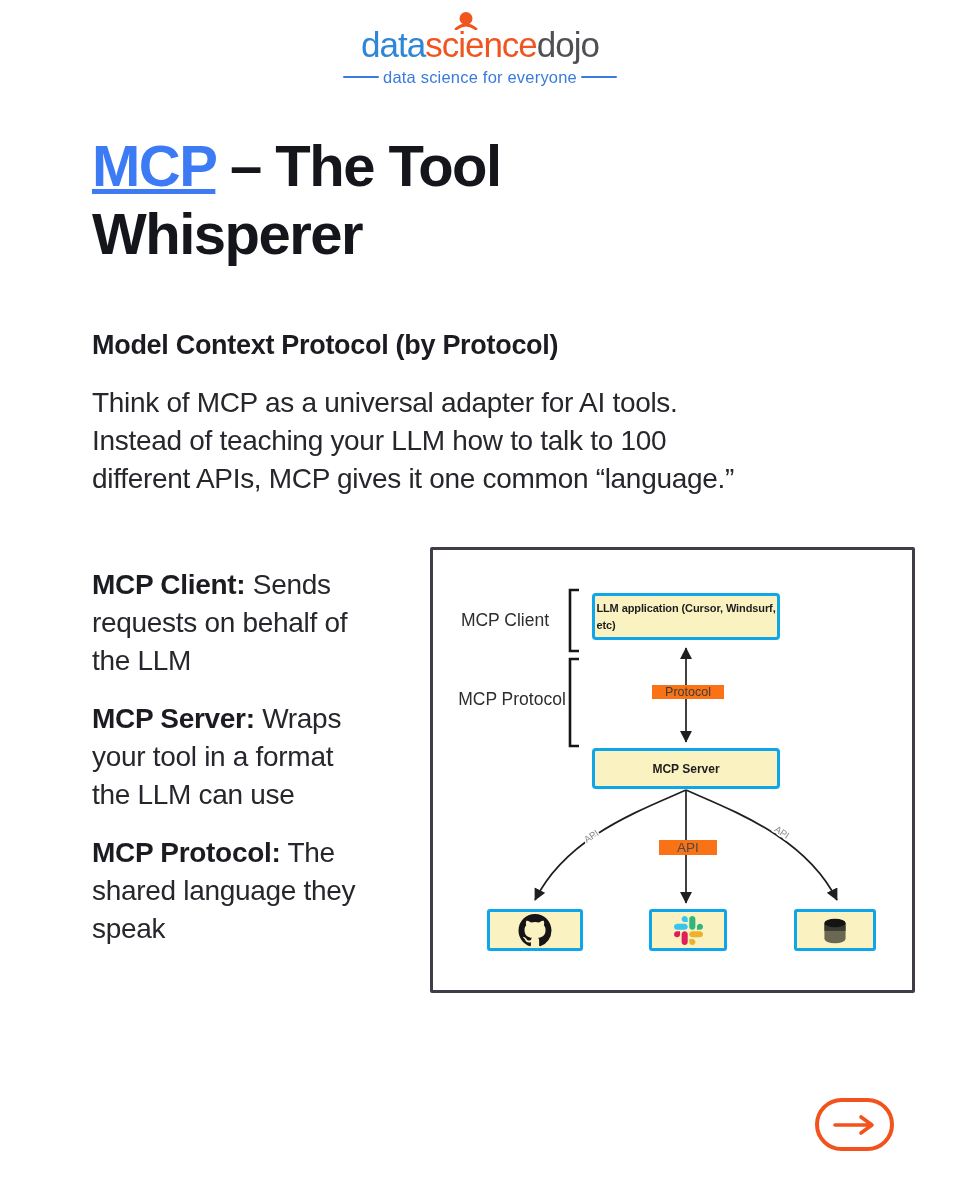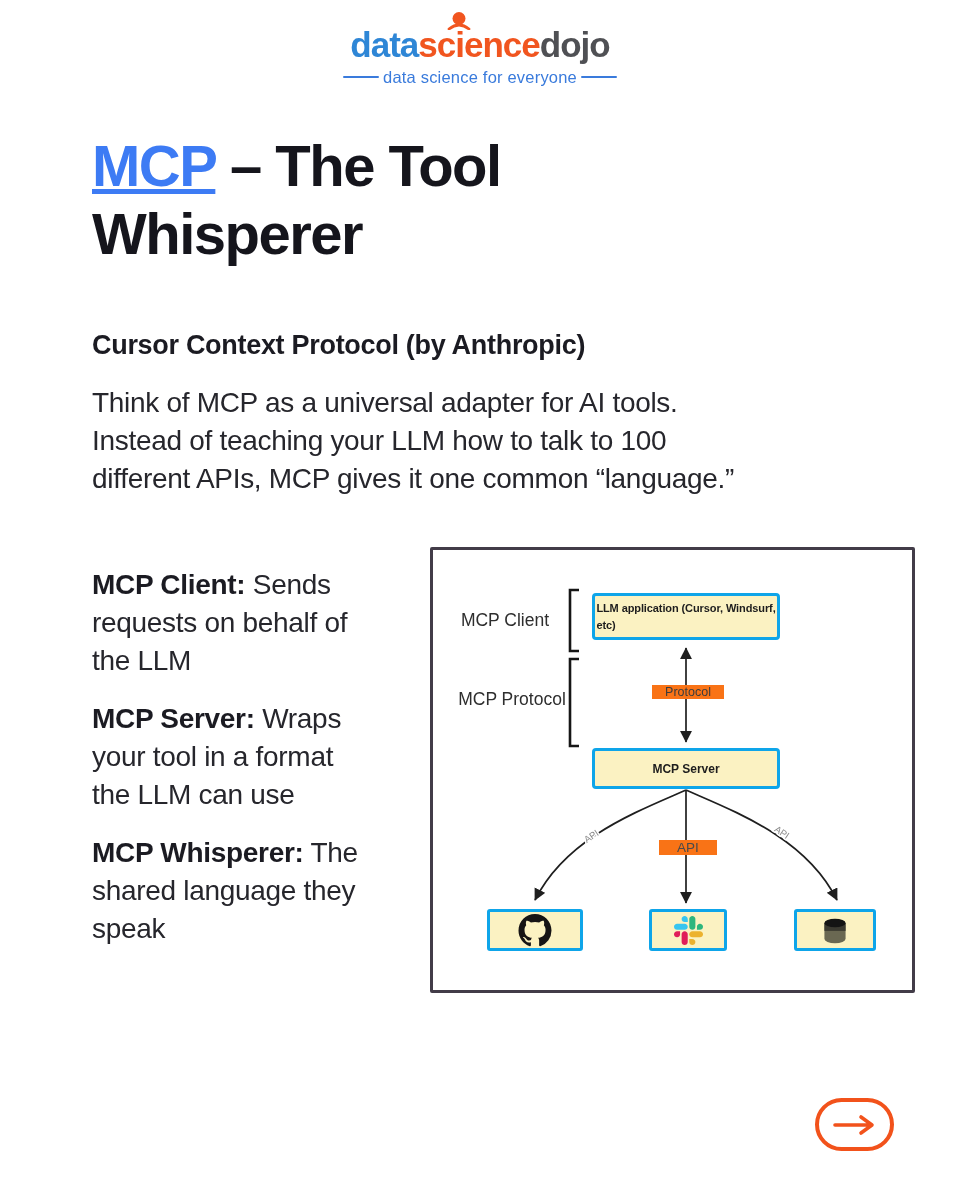--- a/index.html
+++ b/index.html
@@ -4,21 +4,21 @@
 <style>
   * { margin:0; padding:0; box-sizing:border-box; }
   html,body { background:#ffffff; }
   .page {
     position:relative; width:960px; height:1200px; background:#ffffff;
     font-family:"Liberation Sans", sans-serif; overflow:hidden;
   }
 
   
   .logo-wrap { position:absolute; top:26px; left:0; width:960px; text-align:center; }
-  .logo-main { font-size:35px; font-weight:bold; letter-spacing:-1px; line-height:1.1; display:inline-block; }
+  .logo-main { font-size:35px; font-weight:normal; letter-spacing:-1px; line-height:1.1; display:inline-block; }
   .logo-data { color:#2E86D6; }
   .logo-science { color:#F1551F; position:relative; }
   .logo-dojo { color:#4F5054; }
   .logo-person { position:absolute; left:29px; top:-13px; width:24px; height:18px; }
   .logo-tagline-row { margin-top:3px; display:flex; align-items:center; justify-content:center; gap:4px; }
   .tagline-line { width:36px; height:2.5px; background:#3A7BDC; border-radius:2px; }
   .logo-tagline { font-size:16.5px; color:#3A7BDC; letter-spacing:0.2px; }
 
   
   .title { position:absolute; left:92px; top:132px; width:620px;
@@ -71,27 +71,27 @@
           </svg></span><span class="logo-dojo">dojo</span></div>
     <div class="logo-tagline-row">
       <span class="tagline-line"></span>
       <span class="logo-tagline">data science for everyone</span>
       <span class="tagline-line"></span>
     </div>
   </div>
 
   <h1 class="title"><span class="title-highlight">MCP</span><span> – The Tool Whisperer</span></h1>
 
-  <h2 class="subtitle">Cursor Context Protocol (by Anthropic)</h2>
+  <h2 class="subtitle">Model Context Protocol (by Protocol)</h2>
   <p class="intro">Think of MCP as a universal adapter for AI tools. Instead of teaching your LLM how to talk to 100 different APIs, MCP gives it one common “language.”</p>
 
   <div class="defs">
     <p class="def"><strong>MCP Client:</strong><span> Sends requests on behalf of the LLM</span></p>
     <p class="def"><strong>MCP Server:</strong><span> Wraps your tool in a format the LLM can use</span></p>
-    <p class="def"><strong>MCP Whisperer:</strong><span> The shared language they speak</span></p>
+    <p class="def"><strong>MCP Protocol:</strong><span> The shared language they speak</span></p>
   </div>
 
   <div class="diagram">
 
     <svg class="d-svg" width="479" height="440" viewBox="0 0 479 440">
       <defs>
         <marker id="ah" orient="auto" markerWidth="9" markerHeight="9" refX="6.5" refY="3.5">
           <path d="M0,0 L7,3.5 L0,7 Z" fill="#1F1F1F"></path>
         </marker>
       </defs>

